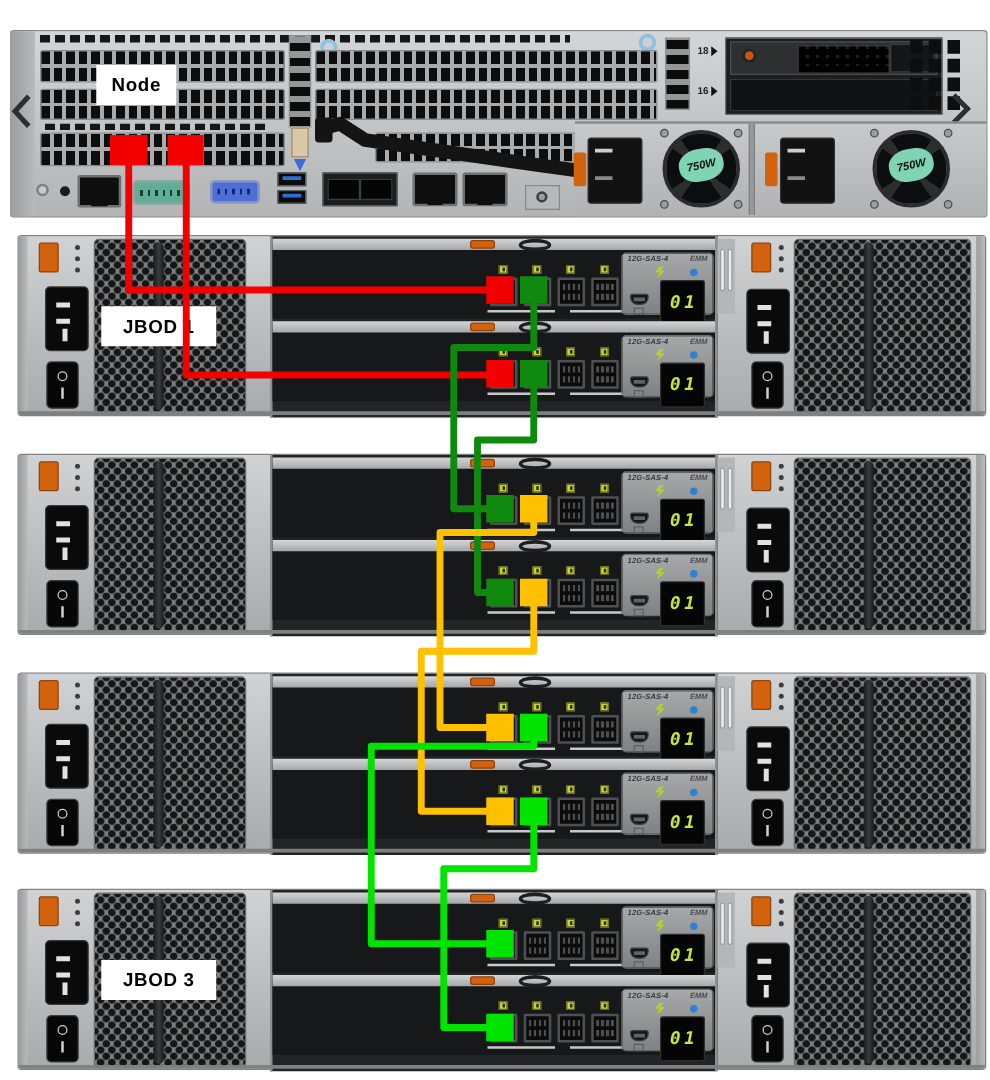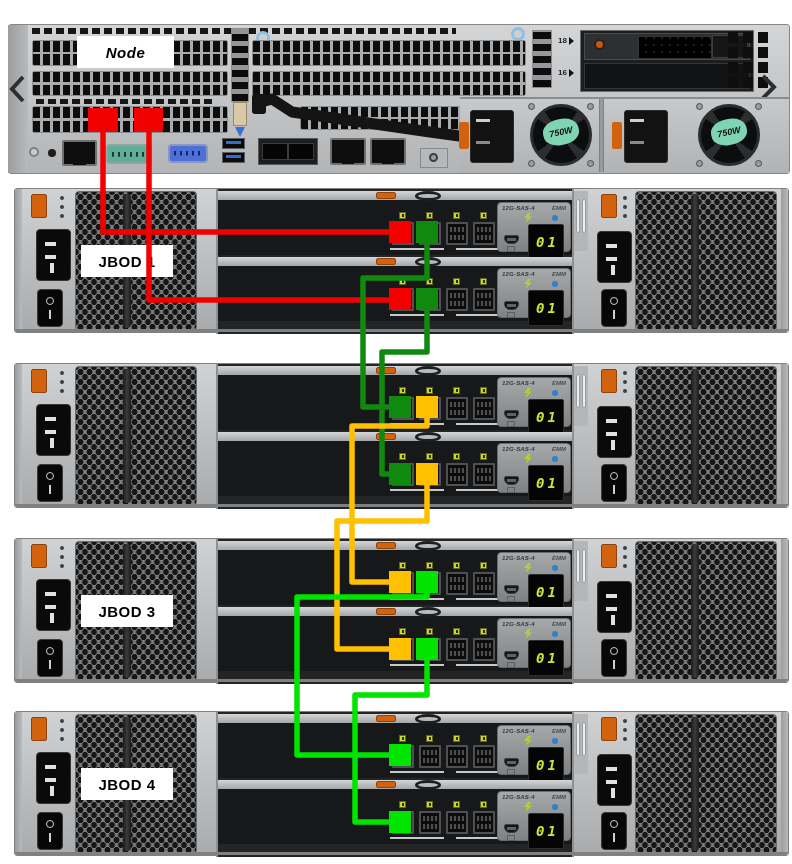--- a/index.html
+++ b/index.html
@@ -185,21 +185,21 @@
   <div class="abs psu-block" style="left:624px;top:110px;width:44px;height:53px;"></div>
   <div class="abs fan" style="left:698px;top:104px;width:62px;height:62px;"></div>
   <div class="abs fan-screw" style="left:696px;top:103px;"></div>
   <div class="abs fan-screw" style="left:755px;top:103px;"></div>
   <div class="abs fan-screw" style="left:696px;top:160px;"></div>
   <div class="abs fan-screw" style="left:755px;top:160px;"></div>
   <div class="abs sticker" style="left:711px;top:119px;width:36px;height:26px;">
     <span>750W</span>
     </div>
 
-  <div class="abs label-box" style="left:77px;top:36px;width:97px;height:32px;font-style:italic;">Node</div>
+  <div class="abs label-box" style="left:77px;top:52px;width:64px;height:32px;">Node</div>
 
   <div id="jbod-mount">
   <div class="jbod" style="top: 188px;">
     <div class="abs ear" style="left:0;top:0;width:7px;height:143px;"></div>
 
     <div class="abs latch" style="left:16px;top:5px;width:16px;height:24px;"></div>
     <div class="abs led-dots" style="left:45px;top:7px;">
           <i></i>
           <i></i>
           <i></i>
@@ -456,21 +456,20 @@
           <i></i>
           <i></i>
         </div>
     <div class="abs inlet" style="left:582px;top:42px;width:35px;height:52px;"></div>
     <div class="abs rocker" style="left:586px;top:100px;width:26px;height:38px;"></div>
     <div class="abs mesh" style="left:620px;top:2px;width:142px;height:140px;">
       <div class="mesh-handle" style="left:55px;"></div>
     </div>
     <div class="abs ear" style="left:766px;top:0;width:7px;height:143px;"></div>
 
-    <div class="abs label-box jbod-label" style="left:66px;top:56px;width:92px;height:32px;">JBOD 3</div>
     <div class="jbod-base"></div>
   </div>
 
   <div class="jbod" style="top: 711px;">
     <div class="abs ear" style="left:0;top:0;width:7px;height:143px;"></div>
 
     <div class="abs latch" style="left:16px;top:5px;width:16px;height:24px;"></div>
     <div class="abs led-dots" style="left:45px;top:7px;">
           <i></i>
           <i></i>
@@ -547,21 +546,21 @@
           <i></i>
           <i></i>
         </div>
     <div class="abs inlet" style="left:582px;top:42px;width:35px;height:52px;"></div>
     <div class="abs rocker" style="left:586px;top:100px;width:26px;height:38px;"></div>
     <div class="abs mesh" style="left:620px;top:2px;width:142px;height:140px;">
       <div class="mesh-handle" style="left:55px;"></div>
     </div>
     <div class="abs ear" style="left:766px;top:0;width:7px;height:143px;"></div>
 
-    <div class="abs label-box jbod-label" style="left:66px;top:56px;width:92px;height:32px;">JBOD 4</div>
+    <div class="abs label-box jbod-label" style="left:66px;top:56px;width:92px;height:32px;">JBOD 3</div>
     <div class="jbod-base"></div>
   </div>
 </div>
 
   <svg id="cable-overlay" width="792" height="864" viewBox="0 0 792 864">
       <polyline points="103,118 103,232 392,232" fill="none" stroke="#F20000" stroke-width="5.5" stroke-linejoin="round"></polyline>
       <polyline points="149,118 149,300 392,300" fill="none" stroke="#F20000" stroke-width="5.5" stroke-linejoin="round"></polyline>
       <polyline points="427,235 427,278 363,278 363,407 392,407" fill="none" stroke="#0F8A0F" stroke-width="5.5" stroke-linejoin="round"></polyline>
       <polyline points="427,302 427,352 382,352 382,474 392,474" fill="none" stroke="#0F8A0F" stroke-width="5.5" stroke-linejoin="round"></polyline>
       <polyline points="427,410 427,426 352,426 352,582 392,582" fill="none" stroke="#FFC000" stroke-width="5.5" stroke-linejoin="round"></polyline>

